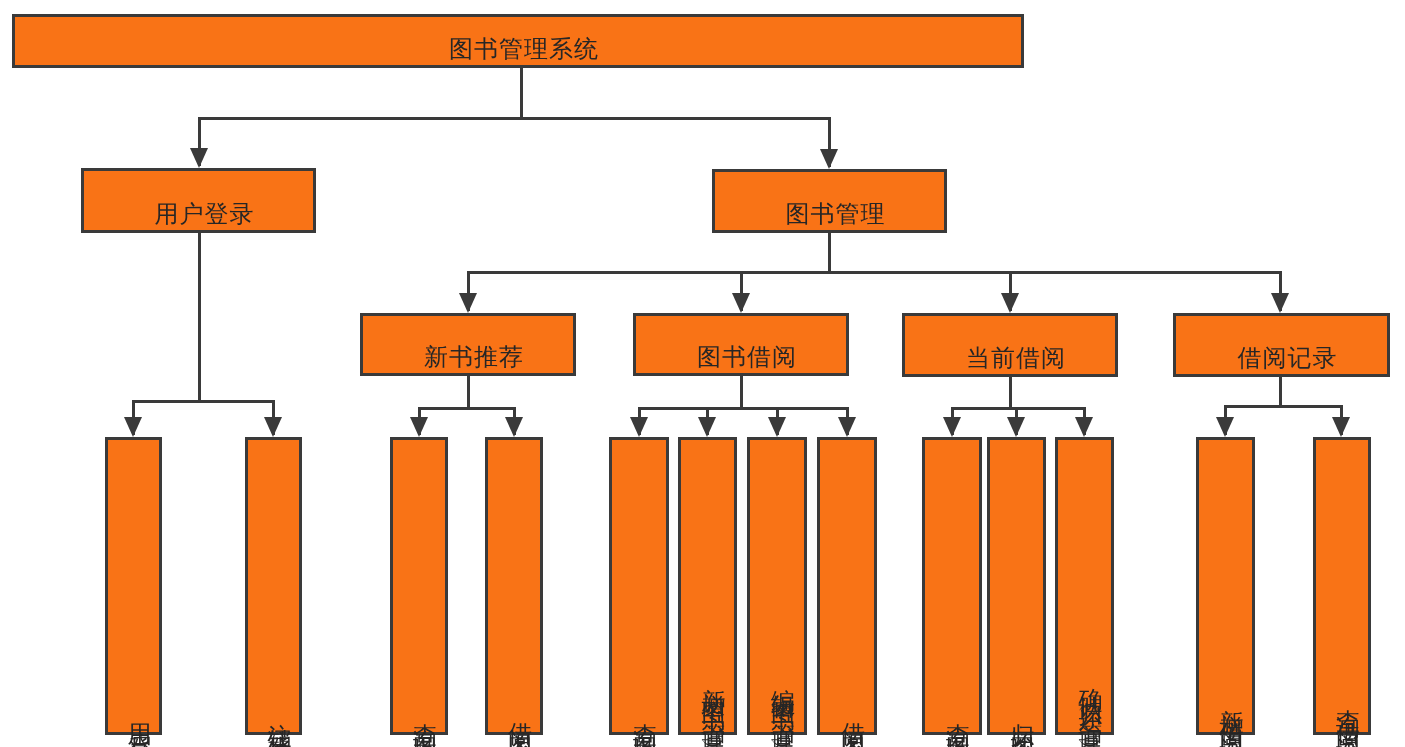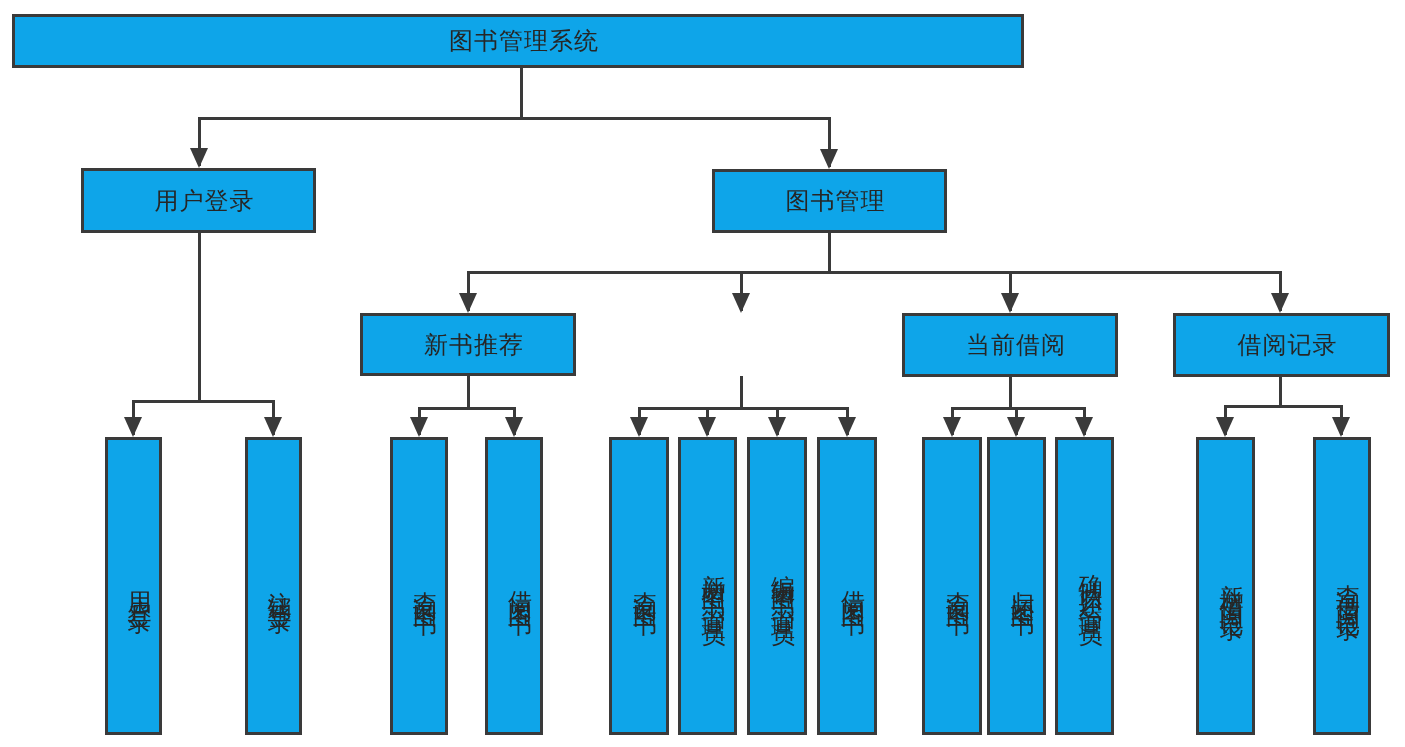--- a/index.html
+++ b/index.html
@@ -6,21 +6,21 @@
     --line:#3a3a3a; --text:#262626; --watermark:#9c9c9c; --background:#ffffff;
   }
   html,body{margin:0;padding:0;background:var(--background);}
   #canvas{
     position:relative; width:1405px; height:747px; background:var(--background);
     font-family:"Liberation Sans","DejaVu Sans",sans-serif; color:var(--text);
     overflow:hidden;
   }
   .box{
     position:absolute; box-sizing:border-box; border:3px solid var(--line);
-    background:#0ea5e9; display:flex; align-items:center; justify-content:center;
+    background:#f97316; display:flex; align-items:flex-end; justify-content:center;
     font-size:24px; letter-spacing:1px; white-space:nowrap;padding-left:12px;
   }
   .box.vert span{
     writing-mode:vertical-rl; text-orientation:mixed;
     letter-spacing:7px; line-height:1; font-size:24px;
   }
   .lh{position:absolute; height:3px; background:var(--line);}
   .lv{position:absolute; width:3px; background:var(--line);}
   .arr{
     position:absolute; width:0; height:0;
@@ -45,20 +45,23 @@
 
   <div class="box" style="left:81px;top:168px;width:235px;height:65px">
     <span>用户登录</span>
   </div>
   <div class="box" style="left:360px;top:313px;width:216px;height:63px">
     <span>新书推荐</span>
   </div>
 
   <div class="box" style="left:712px;top:169px;width:235px;height:64px">
     <span>图书管理</span>
+  </div>
+  <div class="box" style="left:633px;top:313px;width:216px;height:63px">
+    <span>图书借阅</span>
   </div>
   <div class="box" style="left:902px;top:313px;width:216px;height:64px">
     <span>当前借阅</span>
   </div>
   <div class="box" style="left:1173px;top:313px;width:217px;height:64px">
     <span>借阅记录</span>
   </div>
 
   <div class="box vert" style="left:105px;top:437px;width:57px;height:298px">
     <span>用户登录</span>

